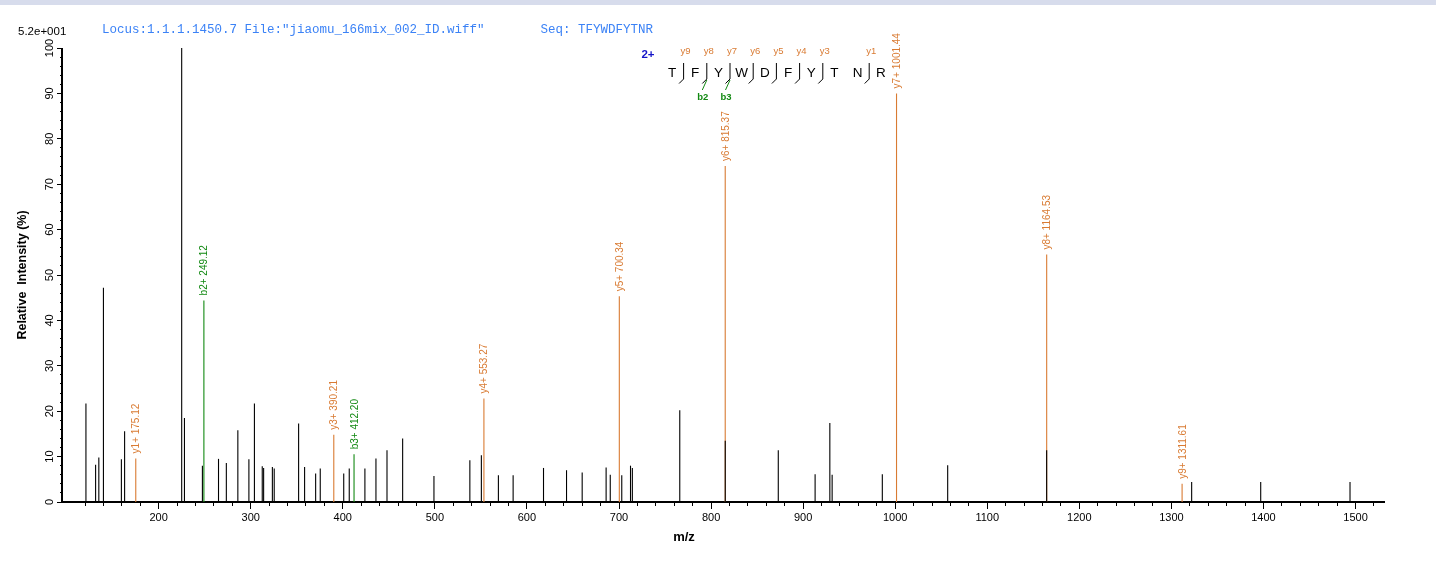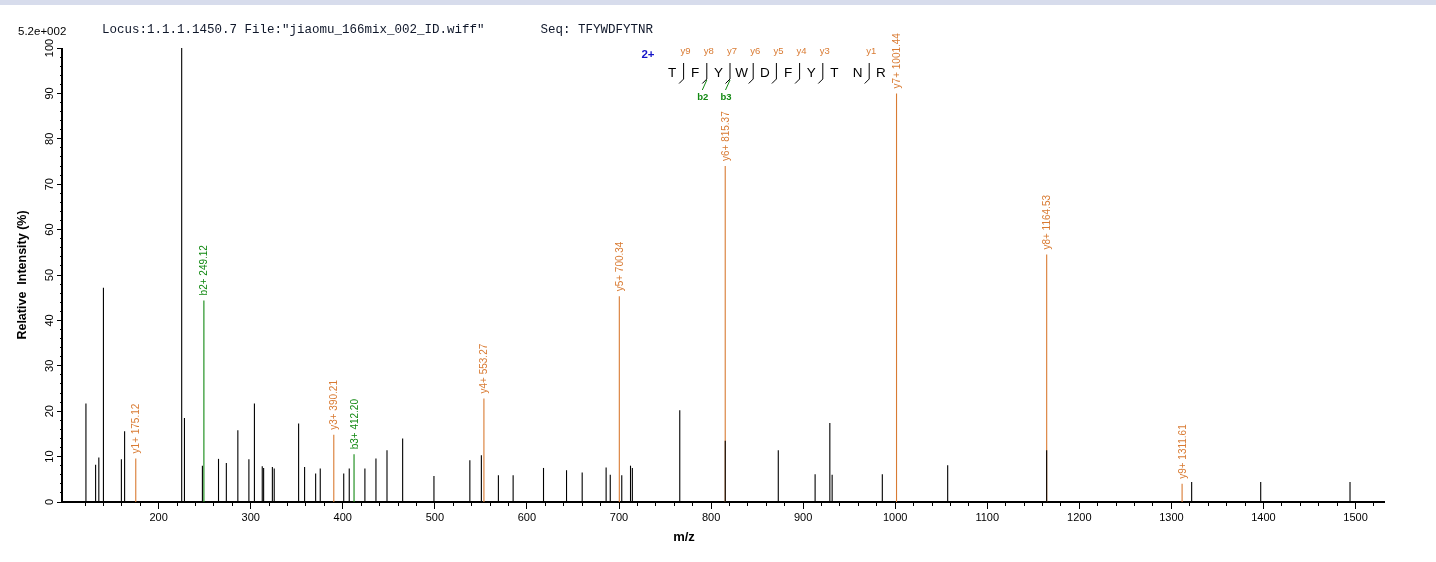--- a/index.html
+++ b/index.html
@@ -10,38 +10,38 @@
     font-family:"Liberation Sans",sans-serif;
     overflow:hidden;
   }
   .top-band{
     position:absolute;top:0;left:0;width:1436px;height:5px;
     background:#d7dcec;
   }
   .header-line{
     position:absolute;top:9px;left:72px;
     font-family:"Liberation Mono","DejaVu Sans Mono",monospace;
-    font-size:12.5px;color:#0f172a;white-space:pre;
+    font-size:12.5px;color:#3b82f6;white-space:pre;
   }
   .header-line .seq-part{margin-left:56px;}
   .max-intensity{
     position:absolute;top:25px;left:18px;
     font-size:11.5px;color:#000;
   }
   svg text{font-family:"Liberation Sans",sans-serif;}
 </style>
 </head>
 <body>
 
 <div class="screen">
   <div class="top-band"></div>
   <div class="header-line">
     <span>Locus:1.1.1.1450.7 File:"jiaomu_166mix_002_ID.wiff"</span><span class="seq-part">Seq: TFYWDFYTNR</span>
   </div>
-  <div class="max-intensity">5.2e+002</div>
+  <div class="max-intensity">5.2e+001</div>
   <svg id="plot" width="1436" height="562" viewBox="0 0 1436 562" style="position:absolute;top:0;left:0;">
       <line x1="62" y1="502" x2="1385" y2="502" stroke="#000000" stroke-width="1.2" shape-rendering="crispEdges"></line>
       <line x1="62" y1="48" x2="62" y2="502" stroke="#000000" stroke-width="1.2" shape-rendering="crispEdges"></line>
       <line x1="158.67014613778707" y1="502" x2="158.67014613778707" y2="508.5" stroke="#000000" stroke-width="1" shape-rendering="crispEdges"></line>
       <text x="158.67014613778707" y="521" font-size="11px" text-anchor="middle" fill="#000">200</text>
       <line x1="250.73695198329852" y1="502" x2="250.73695198329852" y2="508.5" stroke="#000000" stroke-width="1" shape-rendering="crispEdges"></line>
       <text x="250.73695198329852" y="521" font-size="11px" text-anchor="middle" fill="#000">300</text>
       <line x1="342.80375782881003" y1="502" x2="342.80375782881003" y2="508.5" stroke="#000000" stroke-width="1" shape-rendering="crispEdges"></line>
       <text x="342.80375782881003" y="521" font-size="11px" text-anchor="middle" fill="#000">400</text>
       <line x1="434.8705636743215" y1="502" x2="434.8705636743215" y2="508.5" stroke="#000000" stroke-width="1" shape-rendering="crispEdges"></line>

